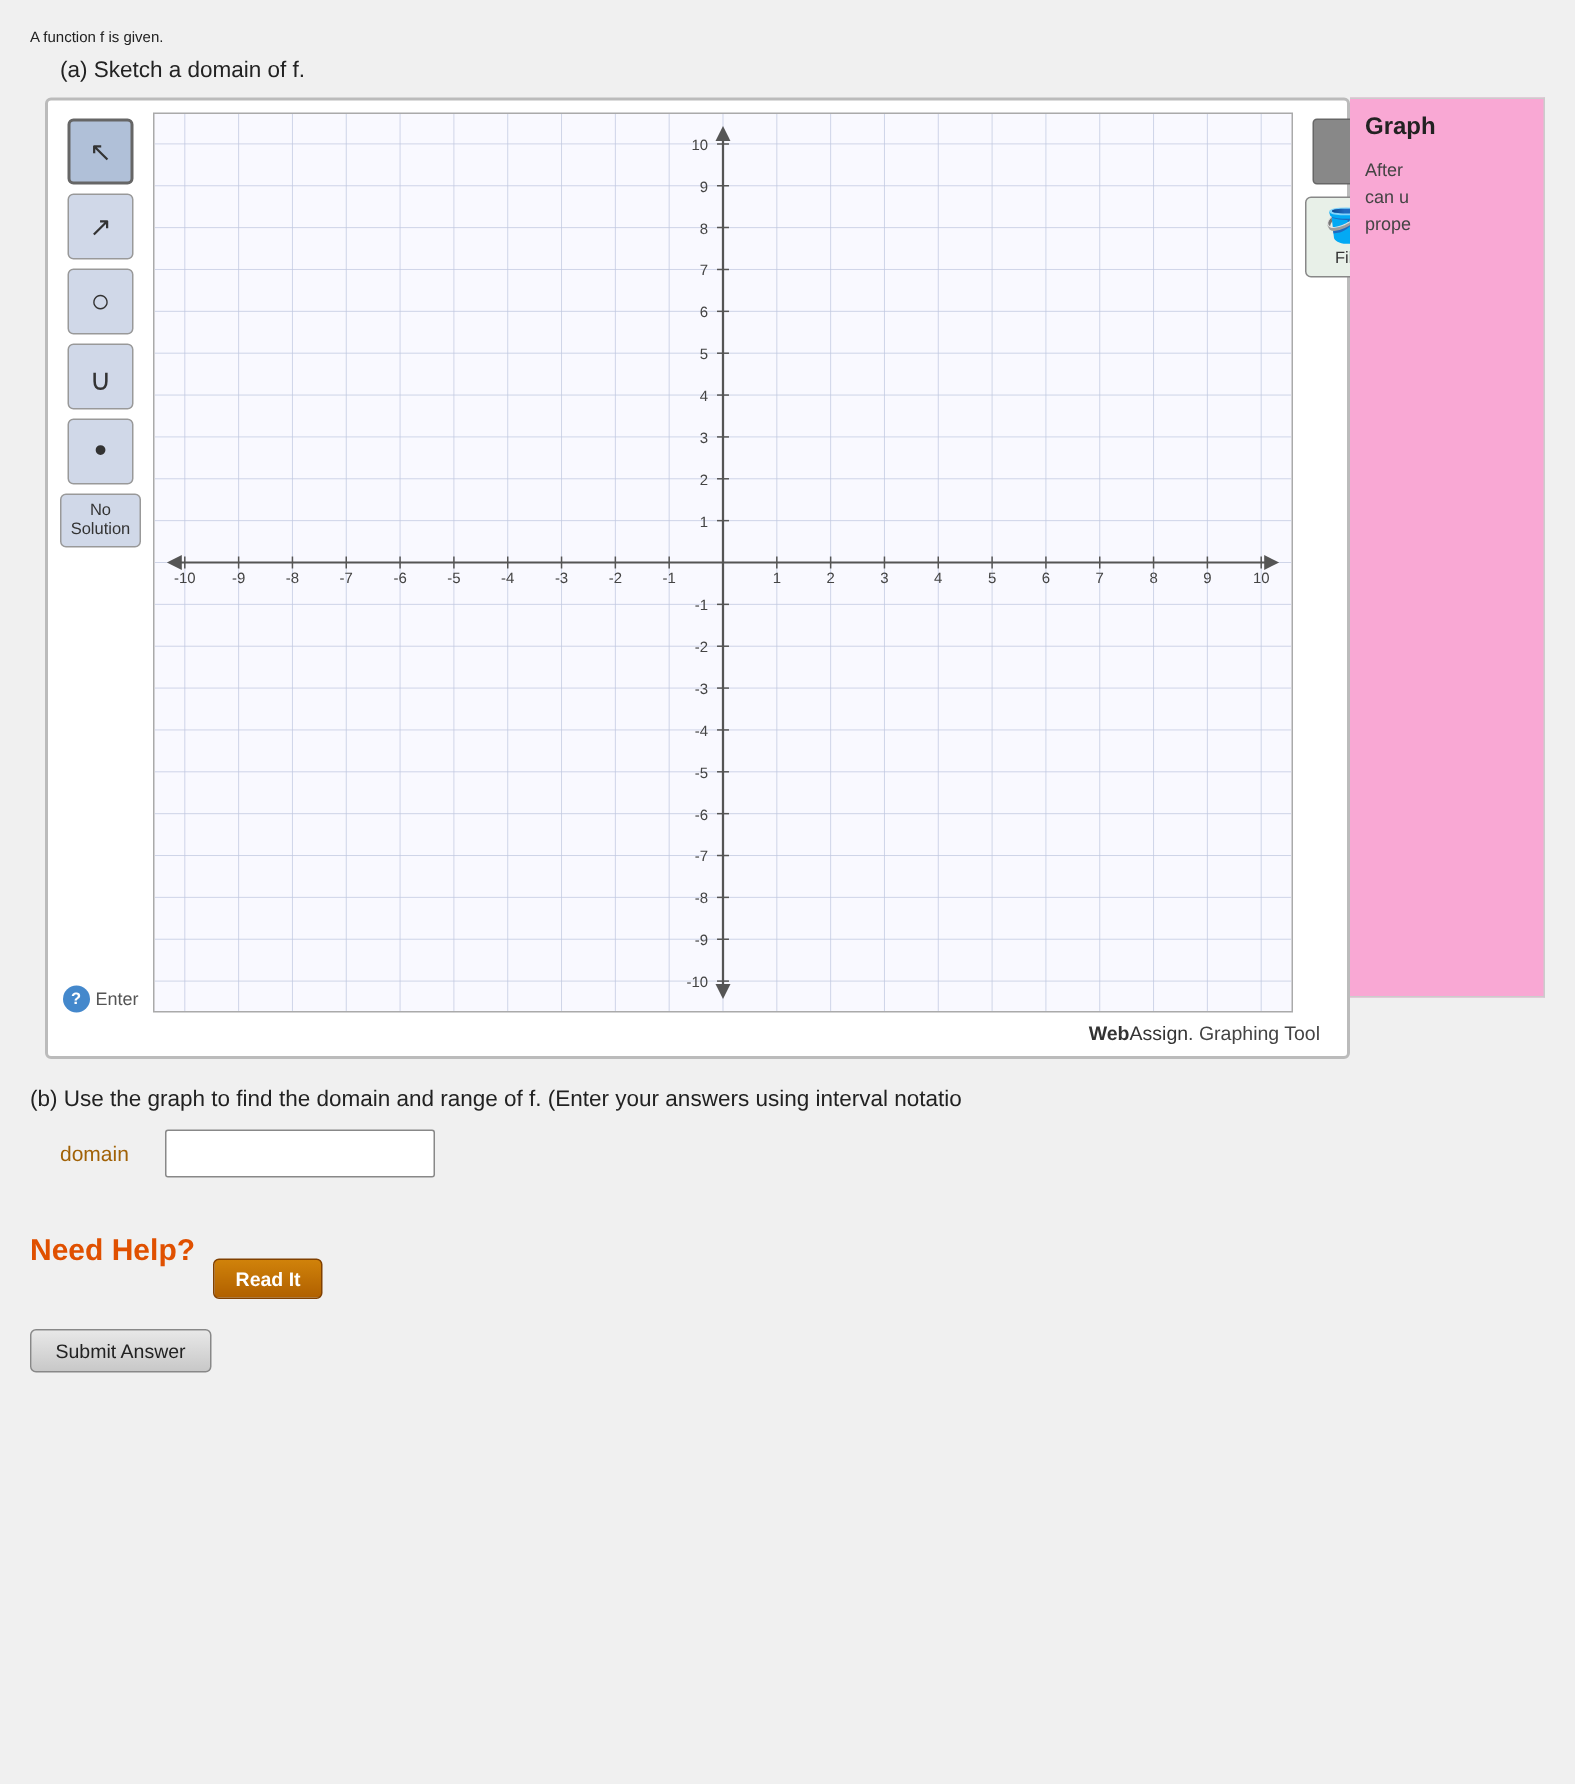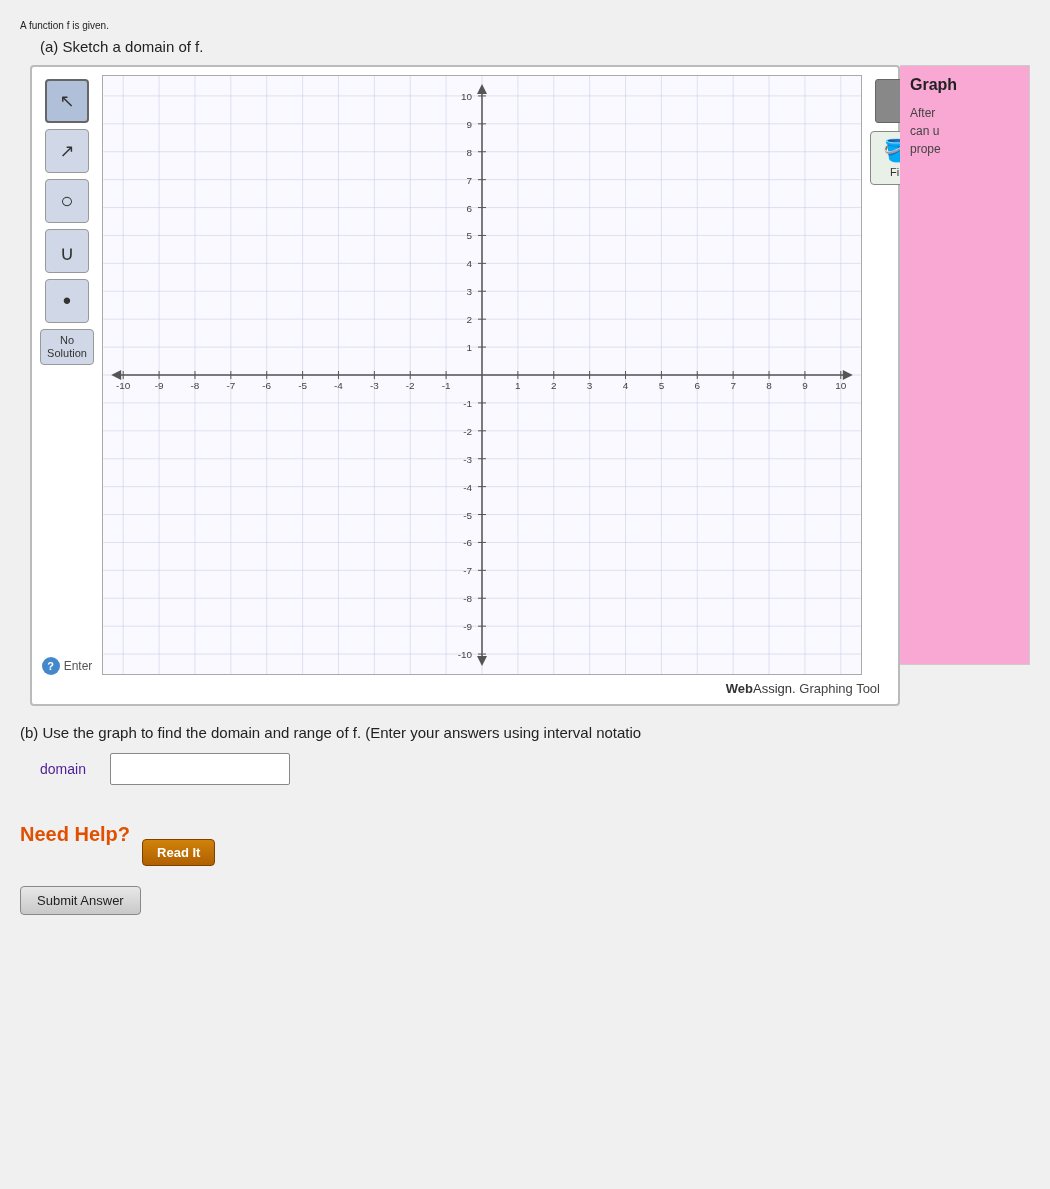--- a/index.html
+++ b/index.html
@@ -215,21 +215,21 @@
       margin: 16px 0 12px 0;
     }
     .form-row {
       display: flex;
       align-items: center;
       gap: 10px;
       margin: 8px 0 8px 20px;
     }
     .form-label {
       font-size: 14px;
-      color: #4c1d95;
+      color: #a16207;
       width: 60px;
     }
     .form-input {
       width: 180px;
       height: 32px;
       border: 1px solid #888;
       background: #fff;
       padding: 0 6px;
       font-size: 14px;
       border-radius: 2px;

